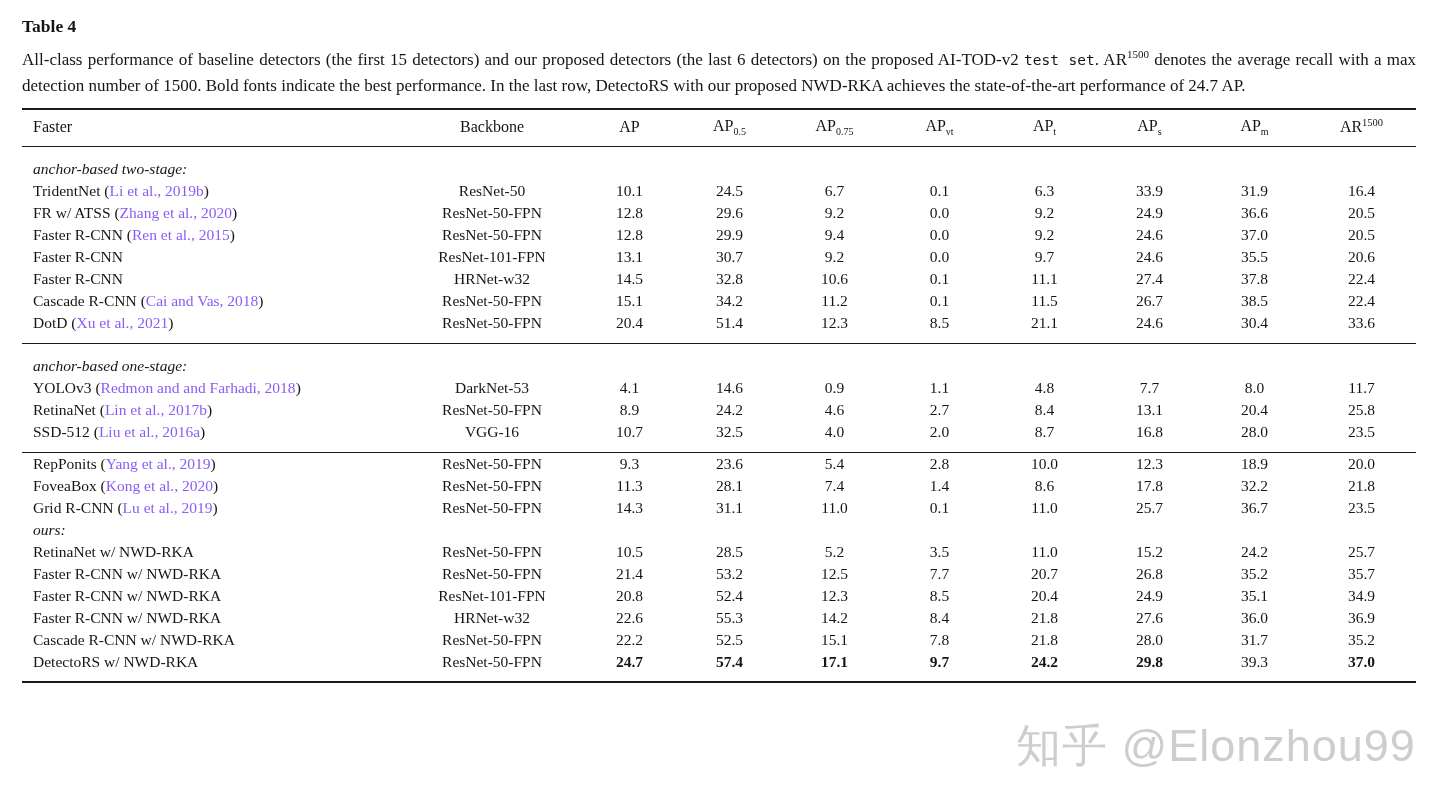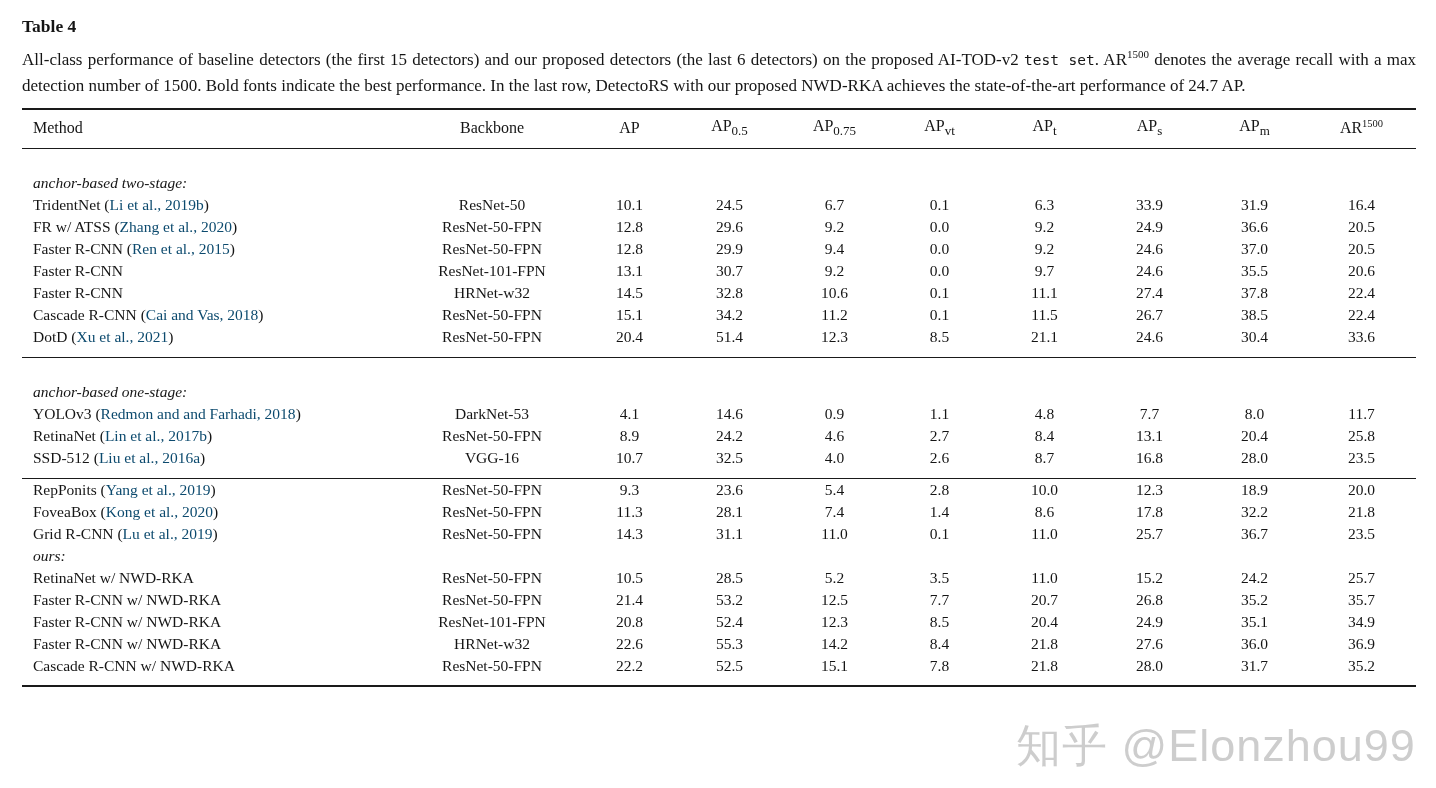--- a/index.html
+++ b/index.html
@@ -27,30 +27,30 @@
     border-collapse:collapse; table-layout:fixed;
     width:1394px; margin-top:10px;
     border-top:2px solid #1a1a1a;
     border-bottom:2px solid #1a1a1a;
   }
   thead tr { border-bottom:1px solid #1a1a1a; }
   th {
     font-weight:normal; font-size:16px;
     padding:7px 0 9px 0; text-align:center;
   }
-  th sub { font-size:13px; }
+  th sub { font-size:10px; }
   th sup { font-size:10.5px; }
   td { font-size:15.5px; height:22px; line-height:22px; text-align:center; padding:0; }
   .method-col { text-align:left; padding-left:11px; }
   .label-row td { font-style:italic; }
-  tbody.gap tr.label-row td { padding-top:23px; }
+  tbody.gap tr.label-row td { padding-top:11px; }
   tbody.divider { border-bottom:1px solid #1a1a1a; }
   tbody.divider tr:last-child td { padding-bottom:9px; }
   tbody.last tr:last-child td { padding-bottom:8px; }
-  .cite { color:#0c4a6e; }
+  .cite { color:#8b5cf6; }
   .b { font-weight:bold; }
 
   
   .watermark {
     position:absolute;
     left:1016px; top:716px;
     font-family:"Liberation Sans", sans-serif;
     font-size:45px;
     color:rgba(201,201,201,0.92);
     letter-spacing:1px;
@@ -76,21 +76,21 @@
       <col style="width:105px">
         <col style="width:105px">
         <col style="width:105px">
       <col style="width:105px">
         <col style="width:105px">
         <col style="width:105px">
       <col style="width:109px">
     </colgroup>
     <thead>
       <tr id="header-row">
-          <th class="method-col"><span>Method</span></th>
+          <th class="method-col"><span>Faster</span></th>
           <th><span>Backbone</span></th>
           <th><span>AP</span></th>
           <th><span>AP</span><sub>0.5</sub></th>
           <th><span>AP</span><sub>0.75</sub></th>
           <th><span>AP</span><sub>vt</sub></th>
           <th><span>AP</span><sub>t</sub></th>
           <th><span>AP</span><sub>s</sub></th>
           <th><span>AP</span><sub>m</sub></th>
           <th><span>AR</span><sup>1500</sup></th>
         </tr>
@@ -212,21 +212,21 @@
           <td>13.1</td>
           <td>20.4</td>
           <td>25.8</td>
         </tr>
         <tr>
           <td class="method-col"><span>SSD-512</span> (<span class="cite">Liu et al., 2016a</span>)</td>
           <td>VGG-16</td>
           <td>10.7</td>
           <td>32.5</td>
           <td>4.0</td>
-          <td>2.6</td>
+          <td>2.0</td>
           <td>8.7</td>
           <td>16.8</td>
           <td>28.0</td>
           <td>23.5</td>
         </tr>
       </tbody>
       <tbody class="section gap">
         <tr>
           <td class="method-col"><span>RepPonits</span> (<span class="cite">Yang et al., 2019</span>)</td>
           <td>ResNet-50-FPN</td>
@@ -321,17 +321,29 @@
           <td>ResNet-50-FPN</td>
           <td>22.2</td>
           <td>52.5</td>
           <td>15.1</td>
           <td>7.8</td>
           <td>21.8</td>
           <td>28.0</td>
           <td>31.7</td>
           <td>35.2</td>
         </tr>
+        <tr>
+          <td class="method-col"><span>DetectoRS w/ NWD-RKA</span></td>
+          <td>ResNet-50-FPN</td>
+          <td class="b">24.7</td>
+          <td class="b">57.4</td>
+          <td class="b">17.1</td>
+          <td class="b">9.7</td>
+          <td class="b">24.2</td>
+          <td class="b">29.8</td>
+          <td>39.3</td>
+          <td class="b">37.0</td>
+        </tr>
       </tbody>
     </table>
 </div>
 
 <div class="watermark">知乎 @Elonzhou99</div>
 
 </body></html>

